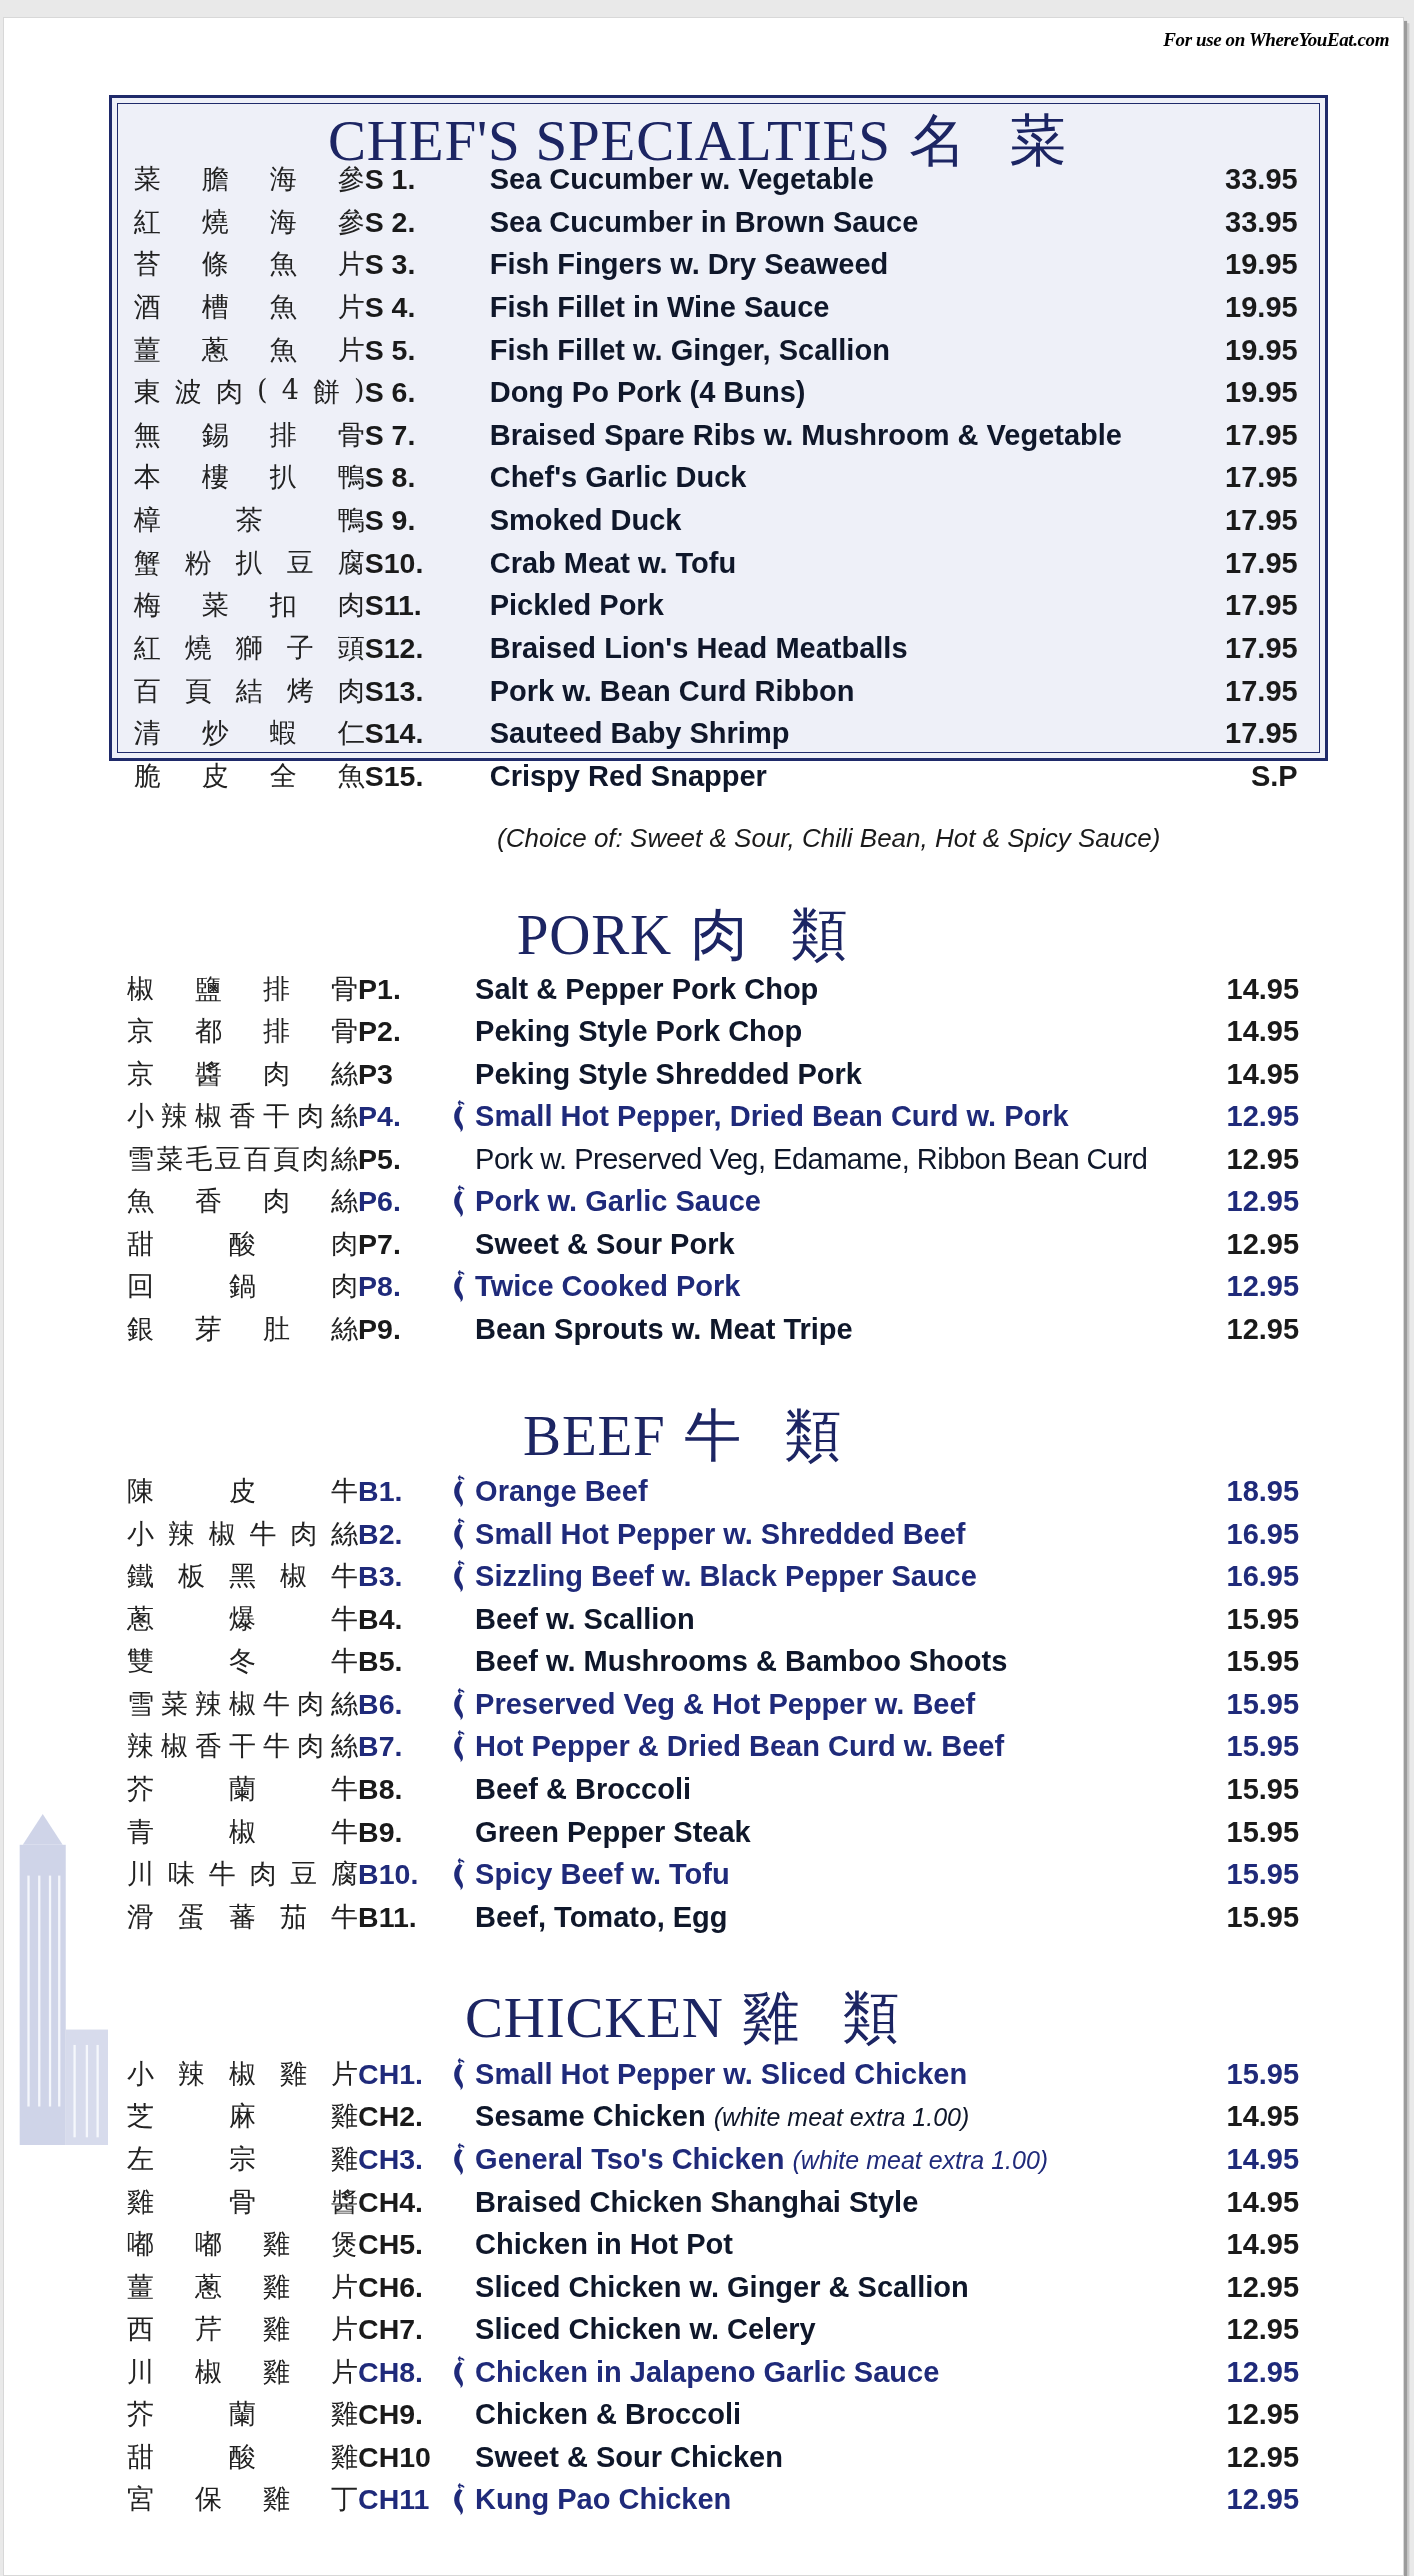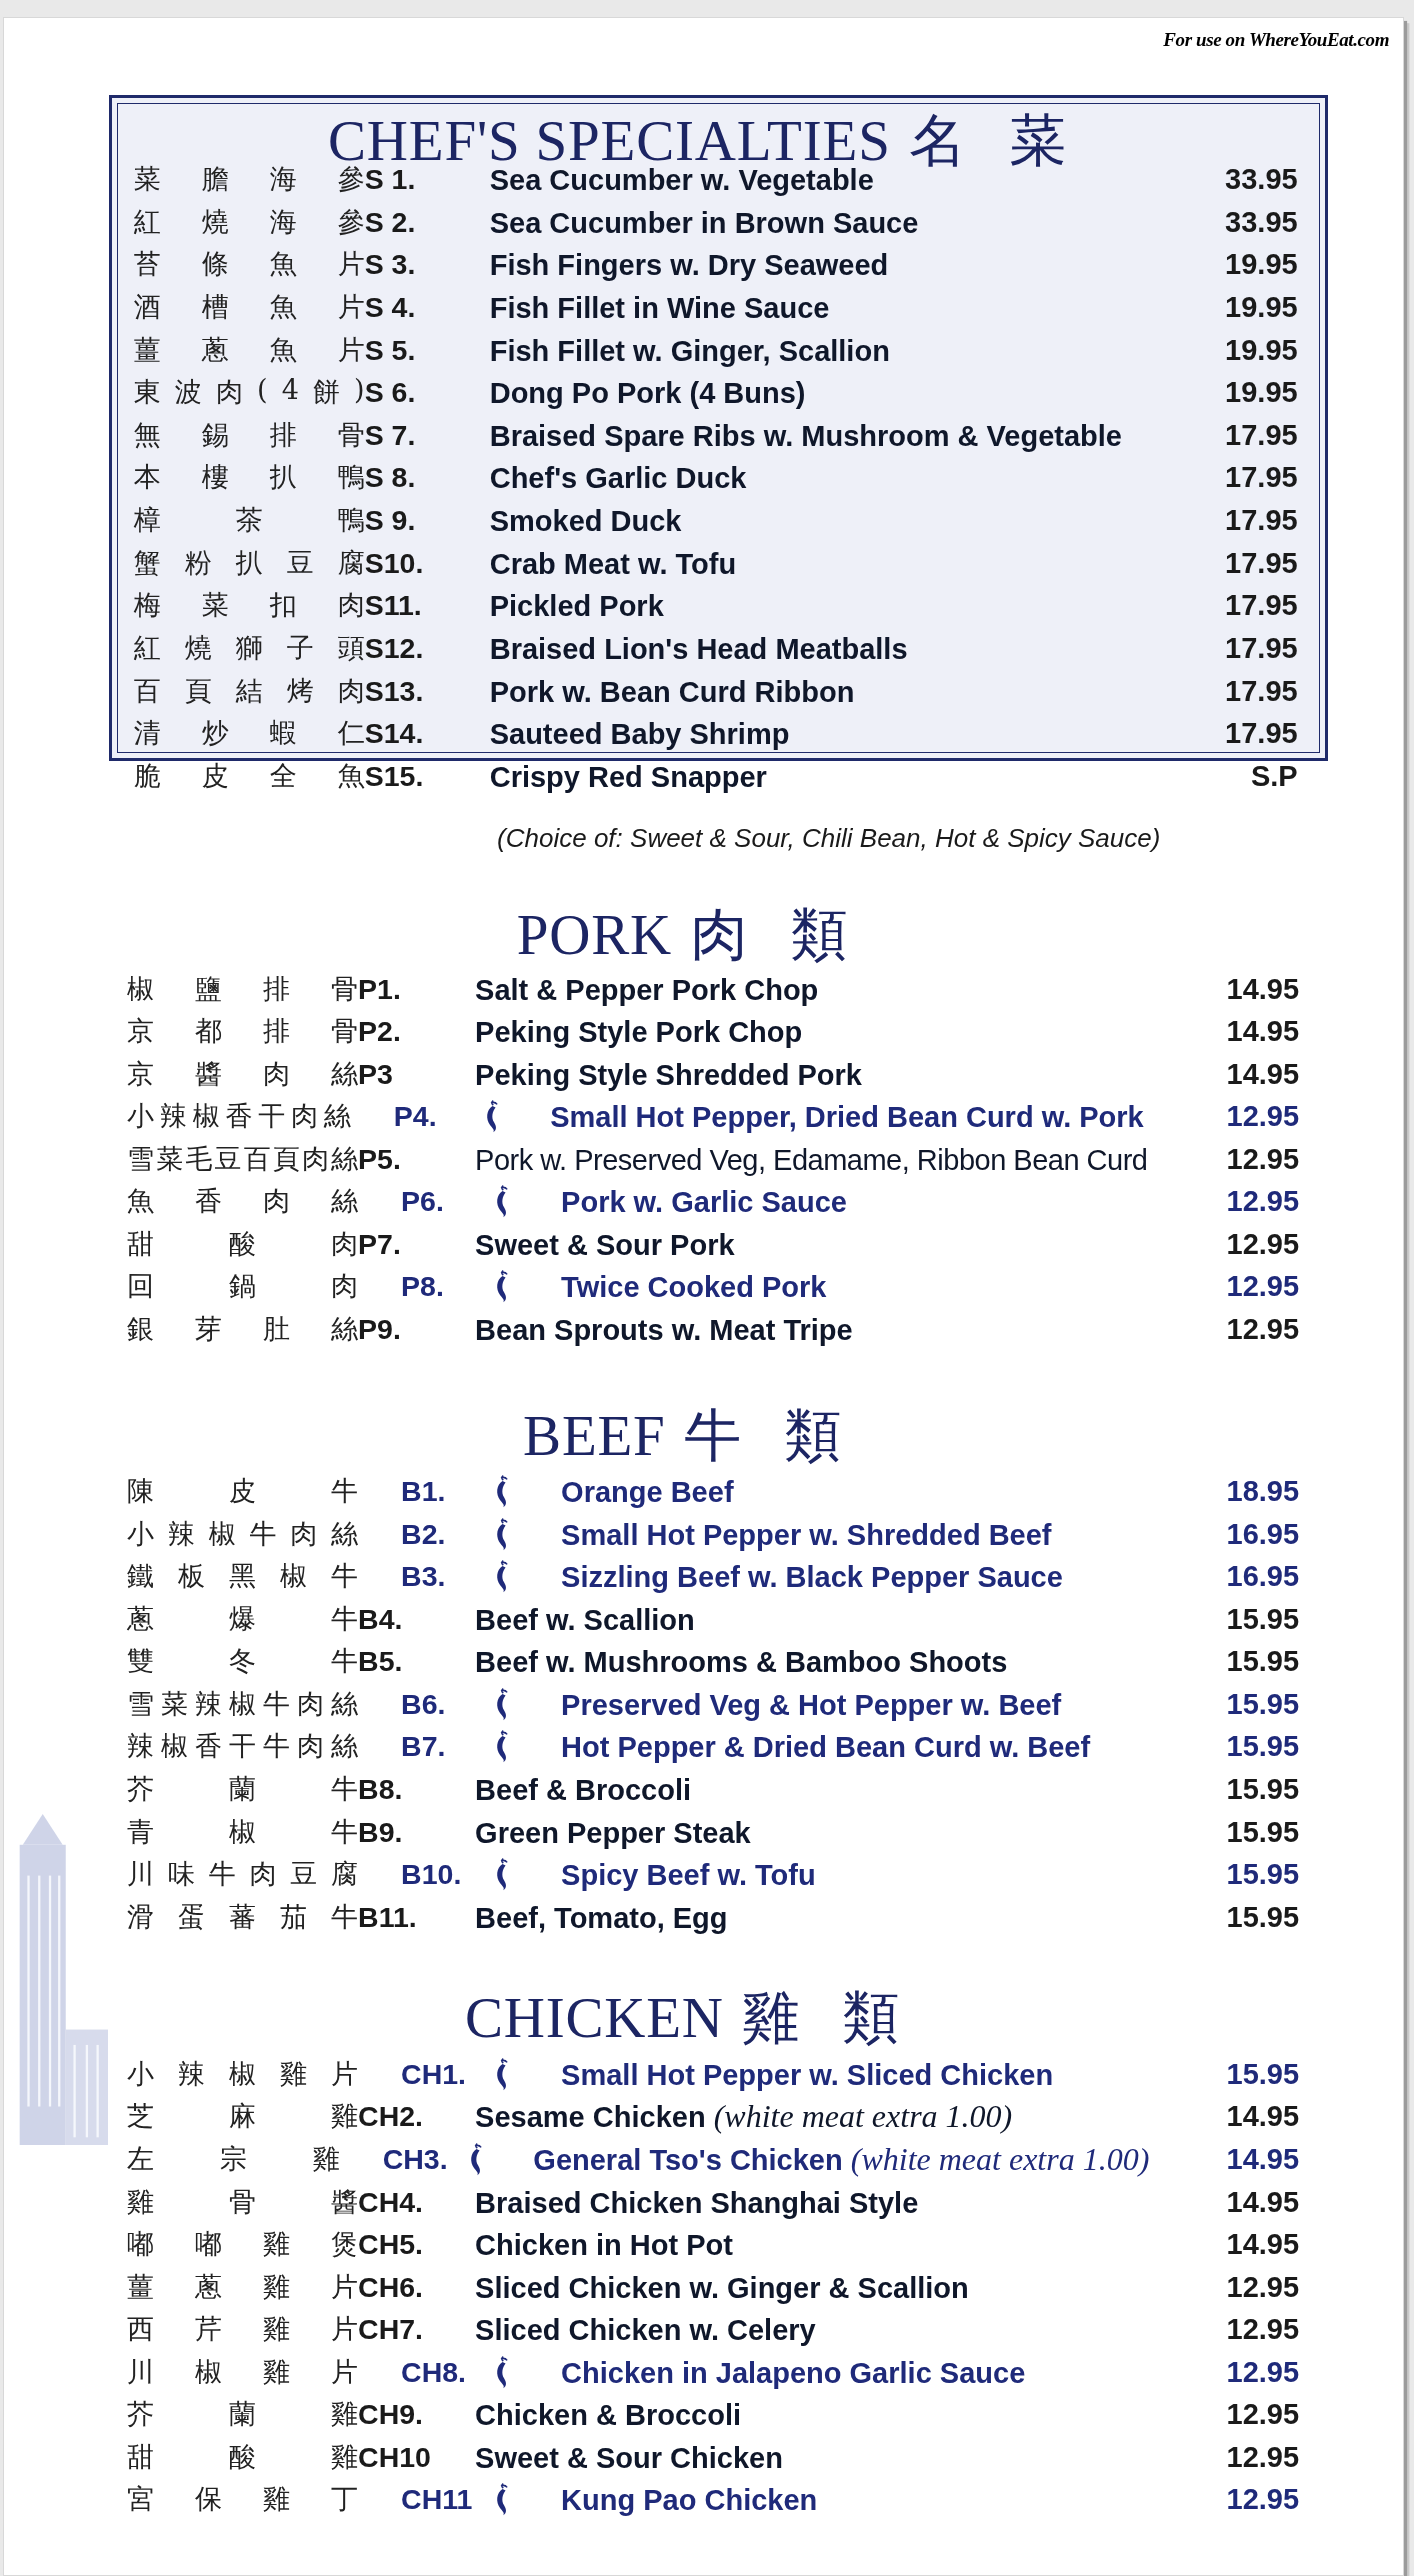--- a/index.html
+++ b/index.html
@@ -50,25 +50,25 @@
   .cn-name span { display: inline-block; }
   .code {
     font-weight: bold; font-size: 28.5px; color: #1a1a1a; width: 86px;
     letter-spacing: 0px;
   }
   .pepper { width: 31px; height: 35px; display: inline-flex; align-items: center; justify-content: center; }
   .pepper svg { width: 17px; height: 34px; }
   .en {
     font-weight: bold; font-size: 29px; color: #0f172a; flex: 1;
   }
-  .en .note { font-weight: normal; font-style: italic; font-size: 32px; font-family: Liberation Serif, serif; }
+  .en .note { font-weight: normal; font-style: italic; font-size: 25px; }
   .price {
     font-weight: bold; font-size: 29px; color: #1a1a1a; text-align: right; width: 116px;
   }
-  .spicy .code, .spicy .en, .spicy .price { color: #1f2a7a; margin-left: 43px; }
+  .spicy .code, .spicy .en, .spicy .price { color: #1f2a7a; }
   .narrow { letter-spacing: -0.5px; font-weight: normal; }
 
   .choice {
     position: absolute; left: 385px; top: 725px;
     font-style: italic; font-size: 26px; color: #1a1a1a; white-space: nowrap;
   }
 </style>
 </head>
 <body>
 

